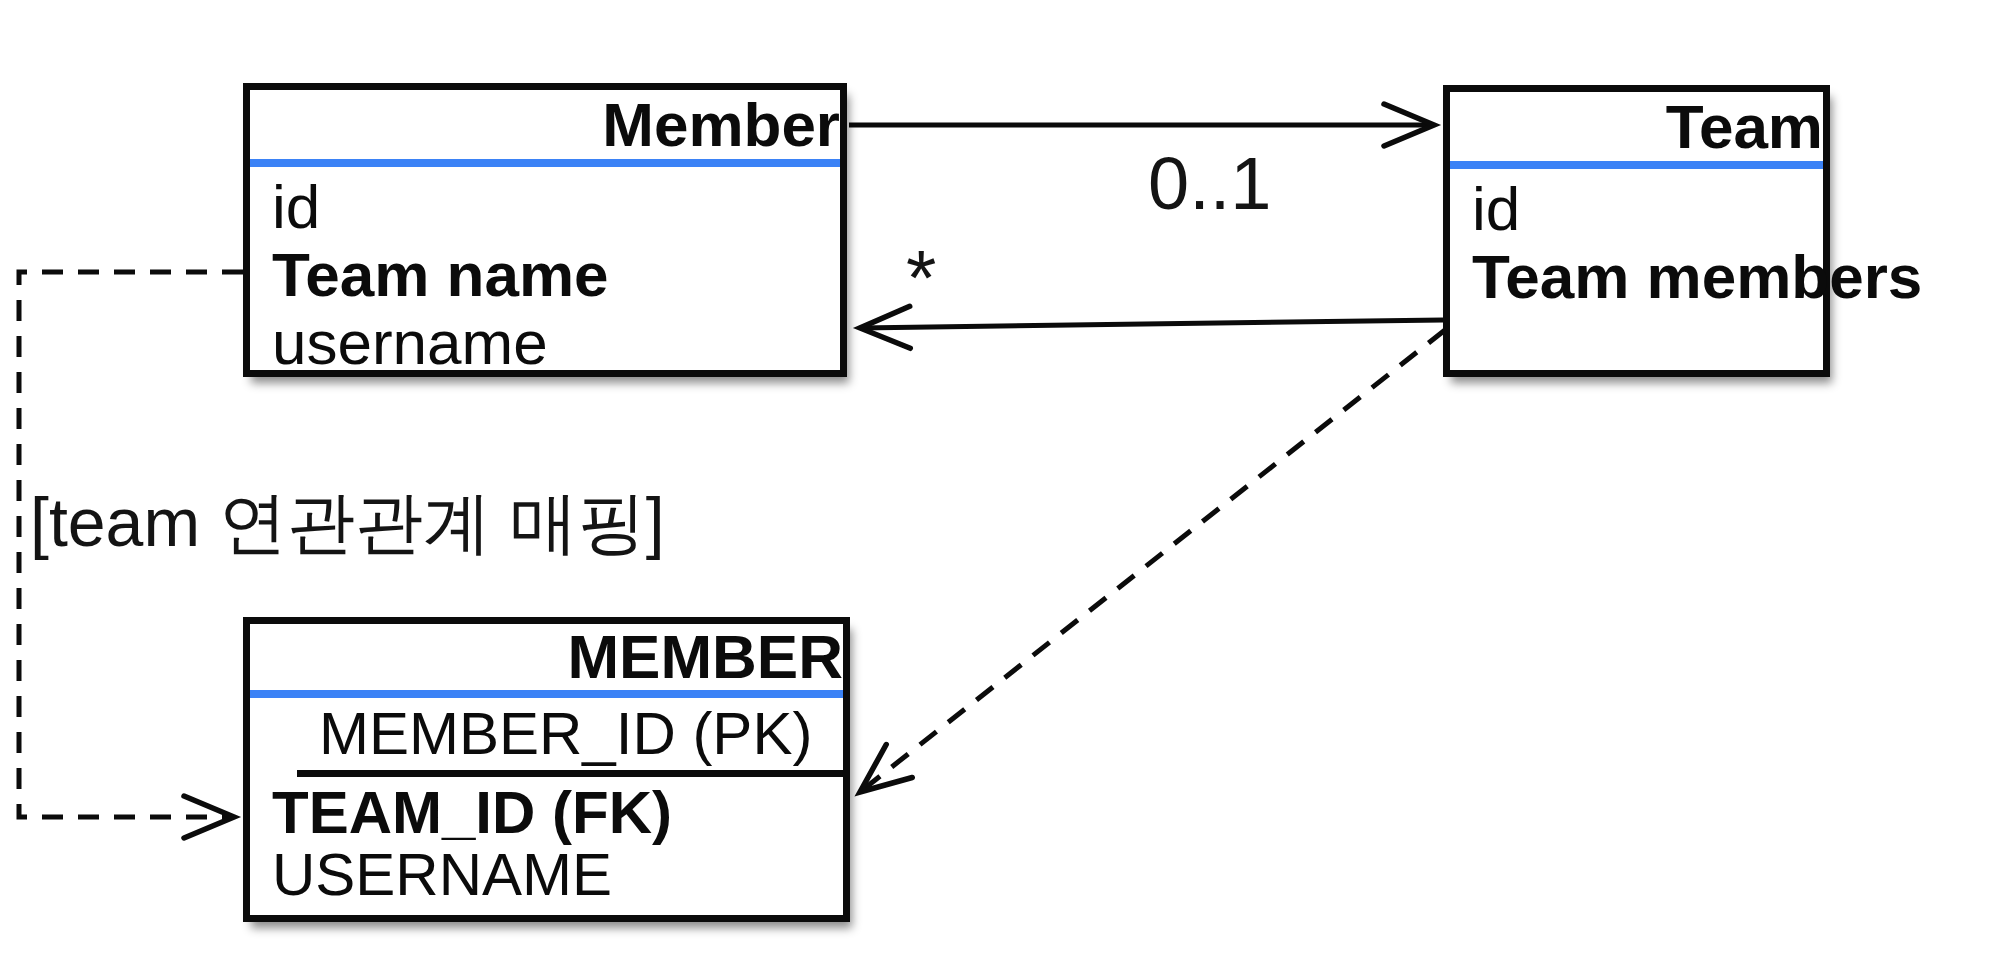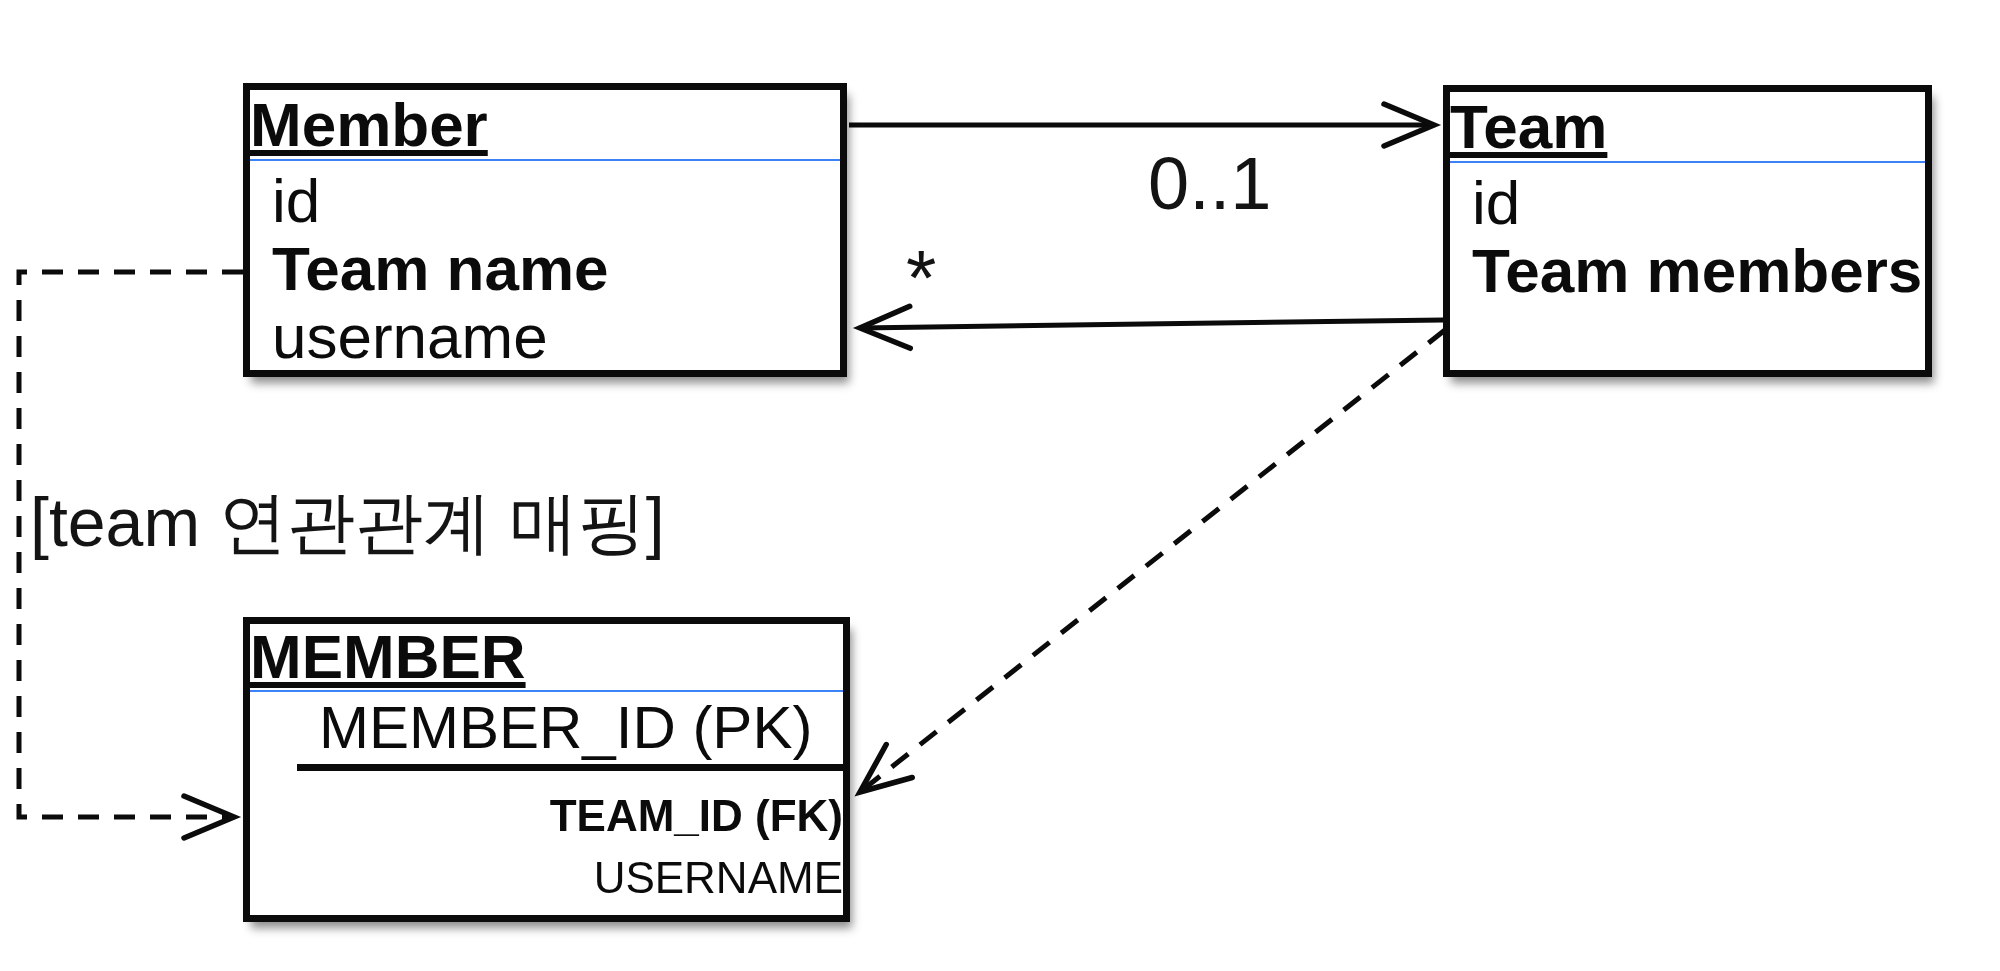--- a/index.html
+++ b/index.html
@@ -27,42 +27,41 @@
   }
   .entity {
     position: absolute;
     background: #ffffff;
     border: 7px solid #0b0b0b;
     box-sizing: border-box;
     box-shadow: 5px 9px 9px -3px rgba(0,0,0,0.45);
   }
   .entity-title {
     font-weight: 700;
-    text-align: left;
-    border-bottom: 2px solid #3b82f6;
+    text-align: right;
+    border-bottom: 8px solid #3b82f6;
     white-space: nowrap;
     overflow: hidden;
-    text-decoration: underline;
   }
   .class-title { height: 69px; line-height: 69px; font-size: 62px; }
   .class-body  { padding: 6px 0 0 22px; font-size: 62px; line-height: 68px; }
   .field { white-space: nowrap; }
   .bold  { font-weight: 700; }
 
   .member-class { left: 243px;  top: 83px;  width: 604px; height: 294px; }
-  .team-class   { left: 1443px; top: 85px;  width: 489px; height: 292px; }
+  .team-class   { left: 1443px; top: 85px;  width: 387px; height: 292px; }
   .member-table { left: 243px;  top: 617px; width: 607px; height: 305px; }
 
   .table-title { height: 66px; line-height: 66px; font-size: 62px; }
   .table-pk-row {
     height: 72px; line-height: 72px;
     border-bottom: 7px solid #0b0b0b;
     padding-left: 22px; font-size: 60px; white-space: nowrap; margin-left: 47px;
   }
-  .table-section { padding: 14px 0 0 22px; font-size: 44px; line-height: 62px; text-align: right; }
+  .table-section { padding: 5px 0 0 22px; font-size: 60px; line-height: 62px; }
 
   .anno {
     position: absolute;
     white-space: nowrap;
     color: #141414;
   }
   .mult-01   { left: 1148px; top: 146px; width: 245px; text-align: left; font-size: 74px; line-height: 76px; }
   .mult-star { left: 906px;  top: 238px; font-size: 78px; line-height: 80px; }
   .map-label-team    { left: 30px;   top: 482px; font-size: 68px; line-height: 80px; }
   .map-label-members { left: 1100px; top: 592px; font-size: 68px; line-height: 80px; }

